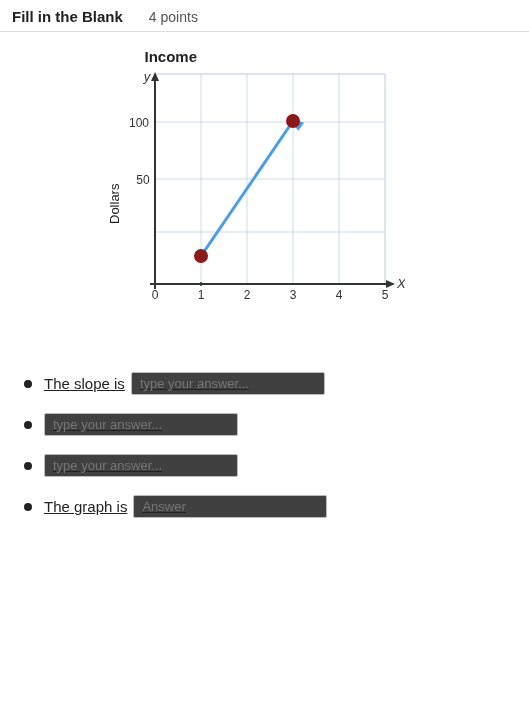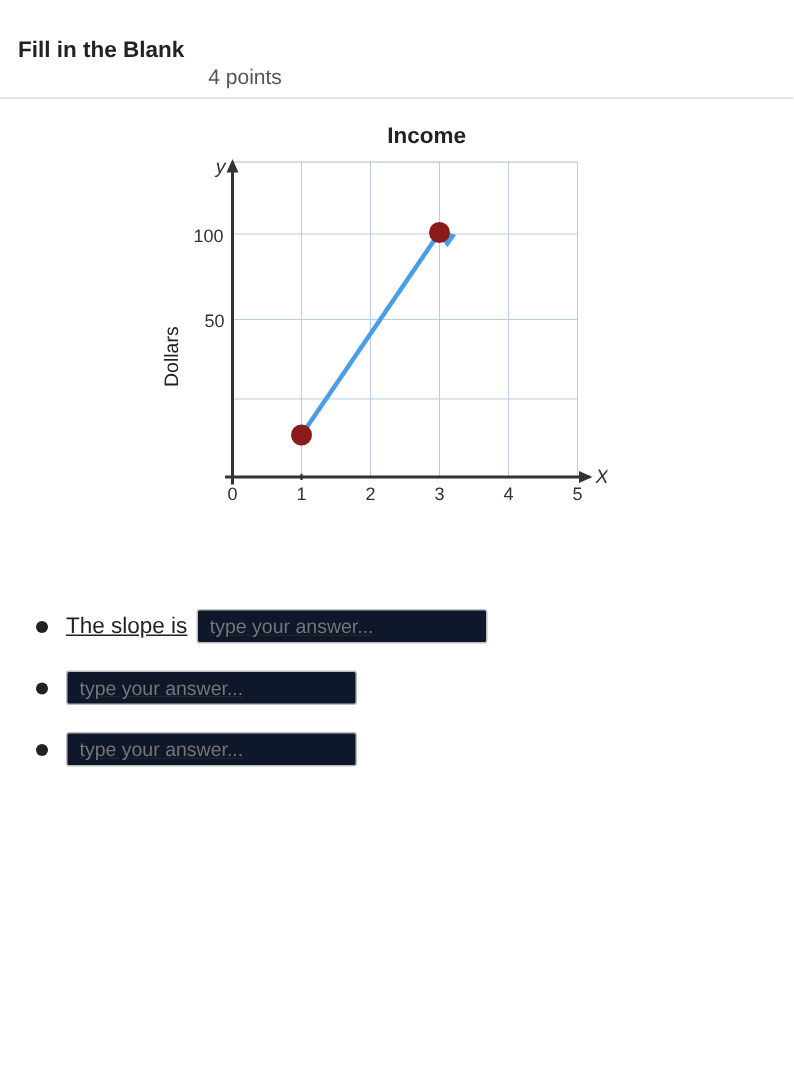--- a/index.html
+++ b/index.html
@@ -10,49 +10,48 @@
       color: #222;
       width: 529px;
       min-height: 714px;
     }
 
     .header {
       display: flex;
       align-items: center;
       padding: 8px 12px 6px 12px;
       border-bottom: 1px solid #ddd;
-      gap: 16px;
+      gap: 26px;
     }
 
     .header-title {
       font-weight: bold;
       font-size: 15px;
     }
 
     .header-points {
       font-size: 14px;
       color: #555;
-      margin-top: 35px;
     }
 
     .chart-area {
       display: flex;
       justify-content: center;
       margin-top: 16px;
       margin-bottom: 10px;
     }
 
     .chart-container {
       position: relative;
       width: 320px;
       height: 300px;
     }
 
     .chart-title {
-      text-align: center;
+      text-align: left;
       font-weight: bold;
       font-size: 15px;
       margin-bottom: 4px;
       margin-left: 40px;
     }
 
     .chart-inner {
       display: flex;
       position: relative;
     }
@@ -113,21 +112,21 @@
       font-size: 15px;
       white-space: nowrap;
     }
 
     .answer-input {
       border: 1px solid #bbb;
       border-radius: 2px;
       padding: 3px 8px;
       font-size: 13px;
       color: #999;
-      background: #0f172a;
+      background: #404040;
       min-width: 140px;
       outline: none;
     }
 
     .equation-prefix {
       font-size: 15px;
       white-space: nowrap;
     }
   </style>
 </head>
@@ -210,14 +209,19 @@
   <div class="question-item">
     <div class="bullet"></div>
     <input class="answer-input" type="text" placeholder="type your answer..." style="">
   </div>
 
   <div class="question-item">
     <div class="bullet"></div>
     <input class="answer-input" type="text" placeholder="type your answer..." style="">
   </div>
 
+  <div class="question-item">
+    <div class="bullet"></div>
+    <span class="question-text">The graph is</span>
+    <input class="answer-input" type="text" placeholder="Answer" style="min-width: 100px;">
+  </div>
 
 </div>
 
 </body></html>

